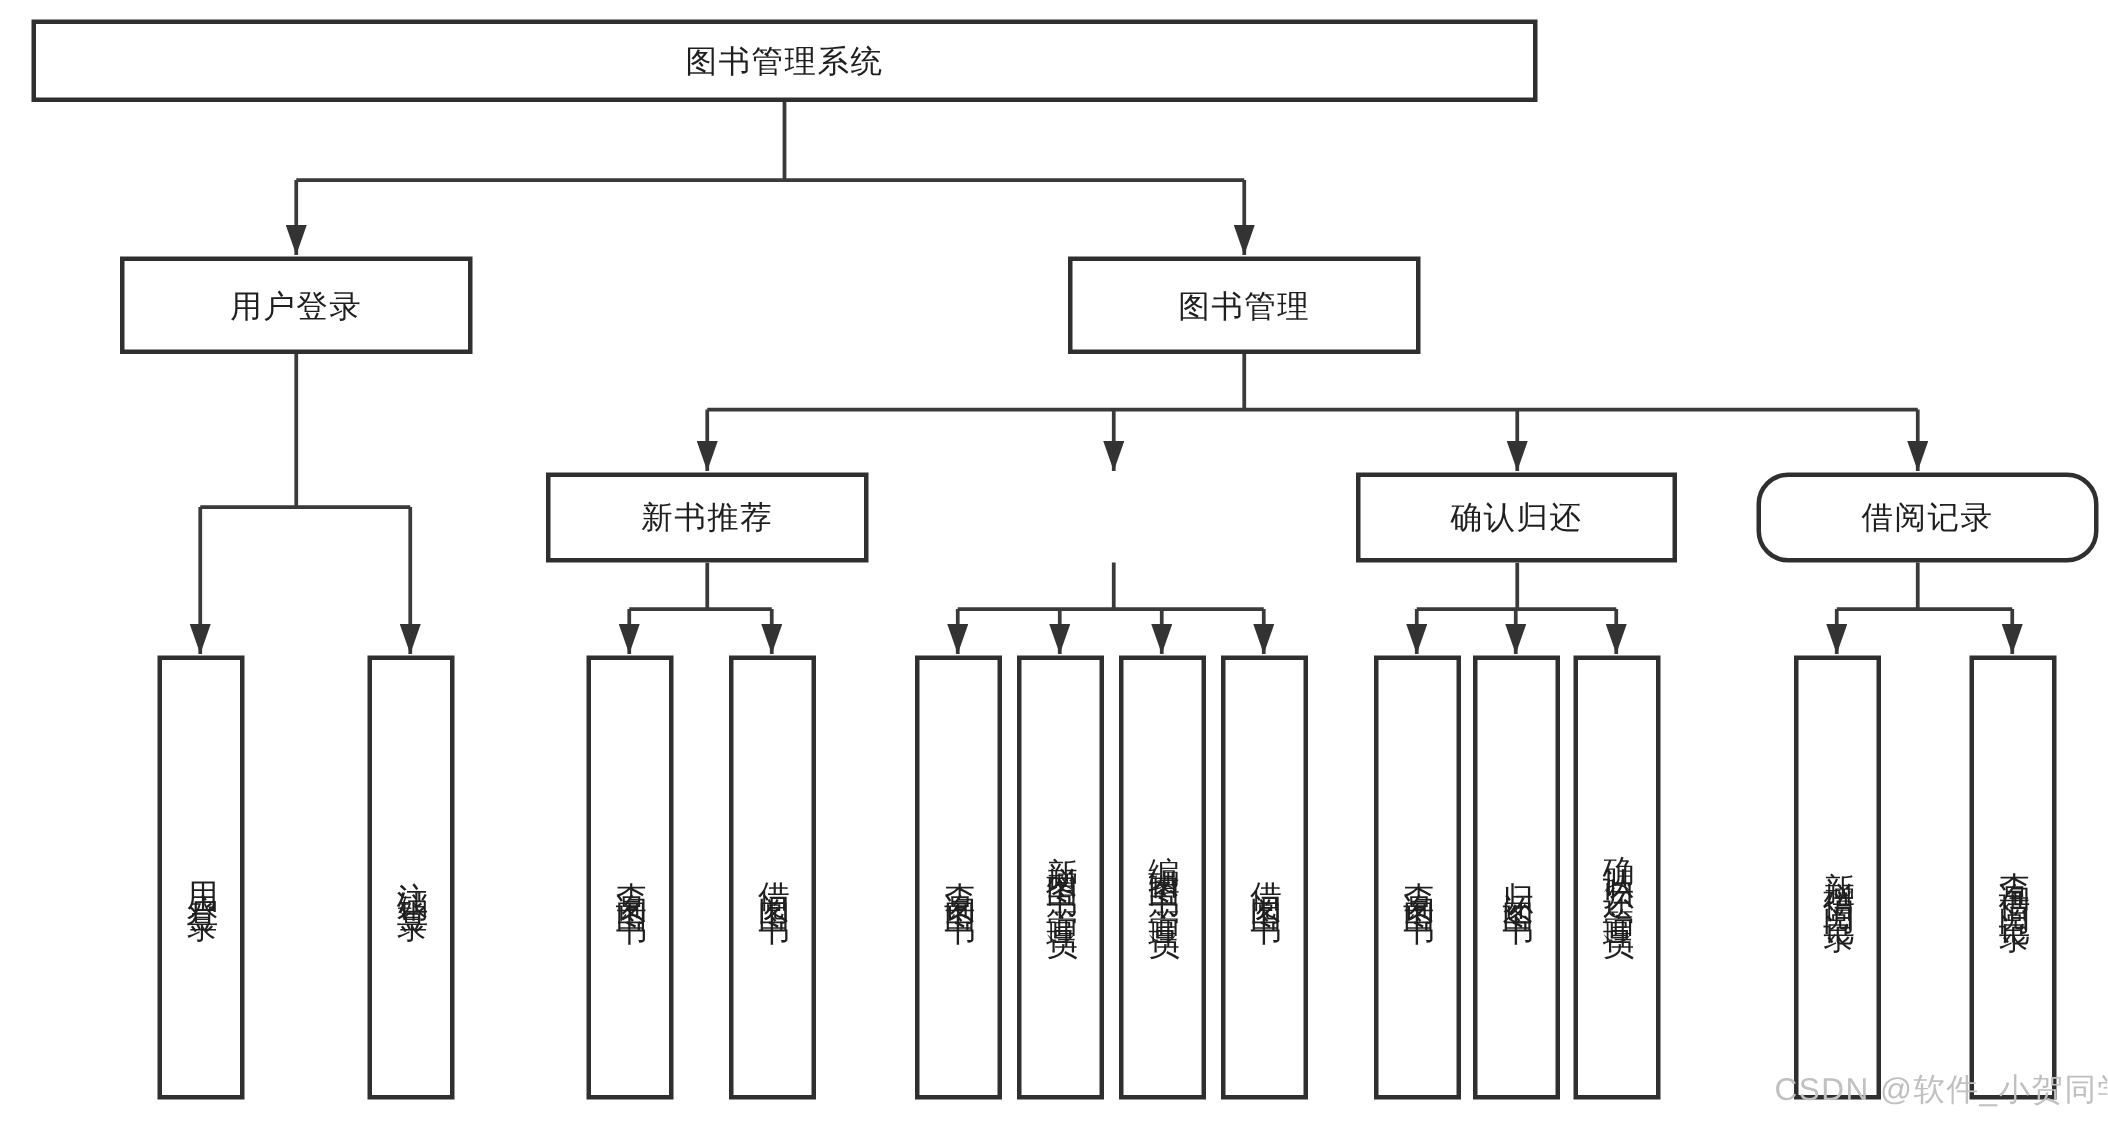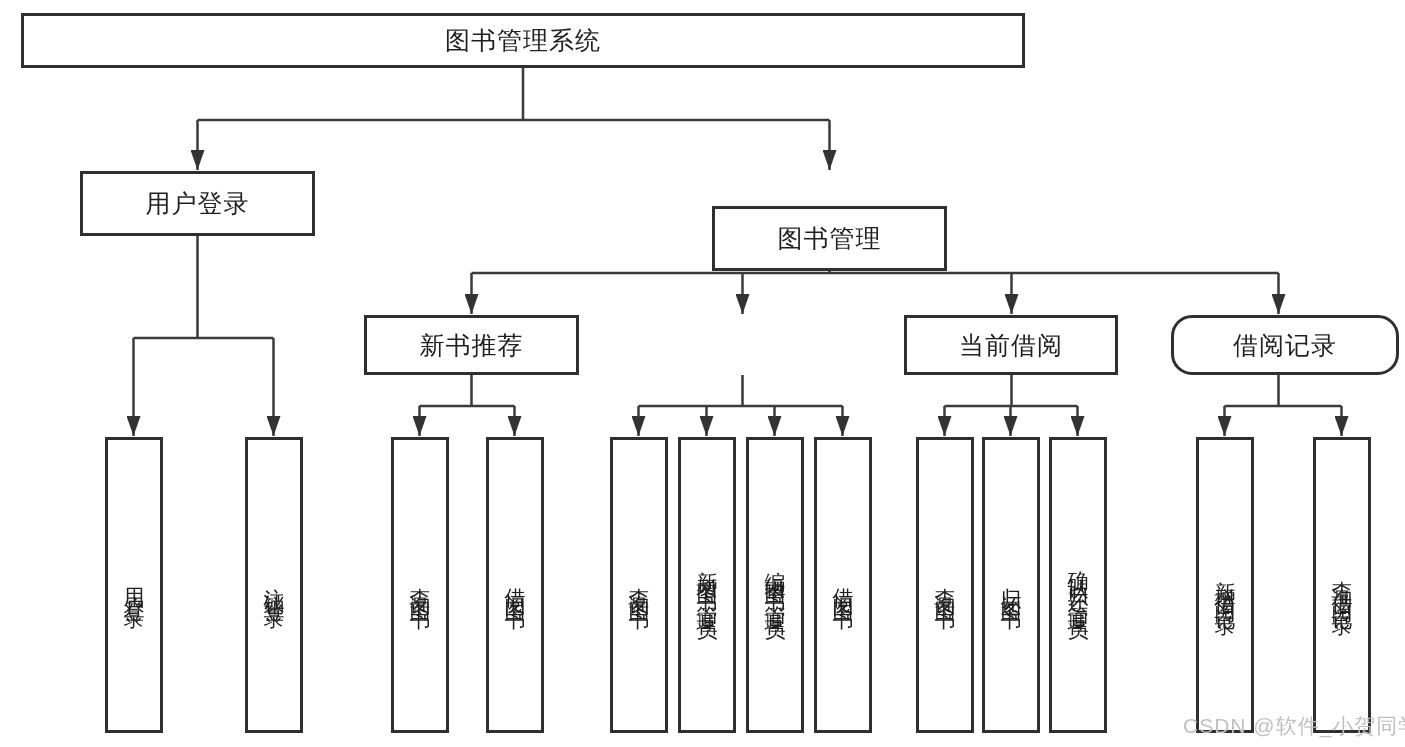--- a/index.html
+++ b/index.html
@@ -15,32 +15,32 @@
   .box {
     position: absolute;
     box-sizing: border-box;
     background: #ffffff;
     border: 3px solid #2f2f2f;
     display: flex;
     align-items: center;
     justify-content: center;
     color: #1f1f1f;
   }
-  .hlabel { font-size: 25px; letter-spacing: 1px; white-space: nowrap; }
+  .hlabel { font-size: 21px; letter-spacing: 1px; white-space: nowrap; }
   .vlabel {
     writing-mode: vertical-rl;
     text-orientation: mixed;
     font-size: 21px;
     letter-spacing: 7px;
     white-space: nowrap;
   }
   
   .root  { left: 21px;  top: 13px;  width: 1004px; height: 55px; }
   .l2a   { left: 80px;  top: 171px; width: 235px;  height: 65px; }
-  .l2b   { left: 712px; top: 171px; width: 235px;  height: 65px; margin-top: 35px; }
+  .l2b   { left: 712px; top: 171px; width: 235px;  height: 65px; }
   .l3    { top: 315px; height: 60px; }
   .l3a   { left: 364px;  width: 215px; text-align: center; }
   .l3b   { left: 635px;  width: 215px; }
   .l3c   { left: 904px;  width: 214px; }
   .l3d   { left: 1171px; width: 228px; border-radius: 21px; }
   .leaf  { top: 437px; width: 58px; height: 296px; }
   .x105  { left: 105px; }  .x245  { left: 245px; }
   .x391  { left: 391px; }  .x486  { left: 486px; }
   .x610  { left: 610px; }  .x678  { left: 678px; }
   .x746  { left: 746px; }  .x814  { left: 814px; }
@@ -109,21 +109,21 @@
     <span class="hlabel">用户登录</span>
   </div>
   <div class="box l2b">
     <span class="hlabel">图书管理</span>
   </div>
 
   <div class="box l3 l3a">
     <span class="hlabel">新书推荐</span>
   </div>
   <div class="box l3 l3c">
-    <span class="hlabel">当前借阅</span>
+    <span class="hlabel">确认归还</span>
   </div>
   <div class="box l3 l3d">
     <span class="hlabel">借阅记录</span>
   </div>
 
   <div class="box leaf x105">
     <span class="vlabel">用户登录</span>
   </div>
   <div class="box leaf x245">
     <span class="vlabel">注销登录</span>

